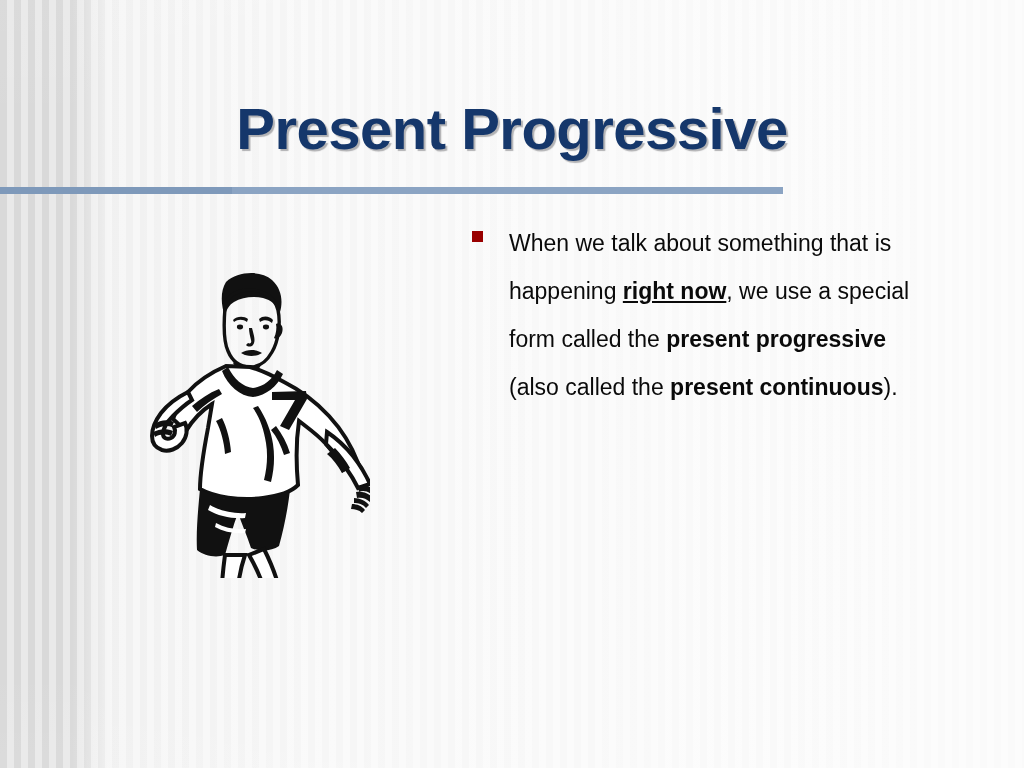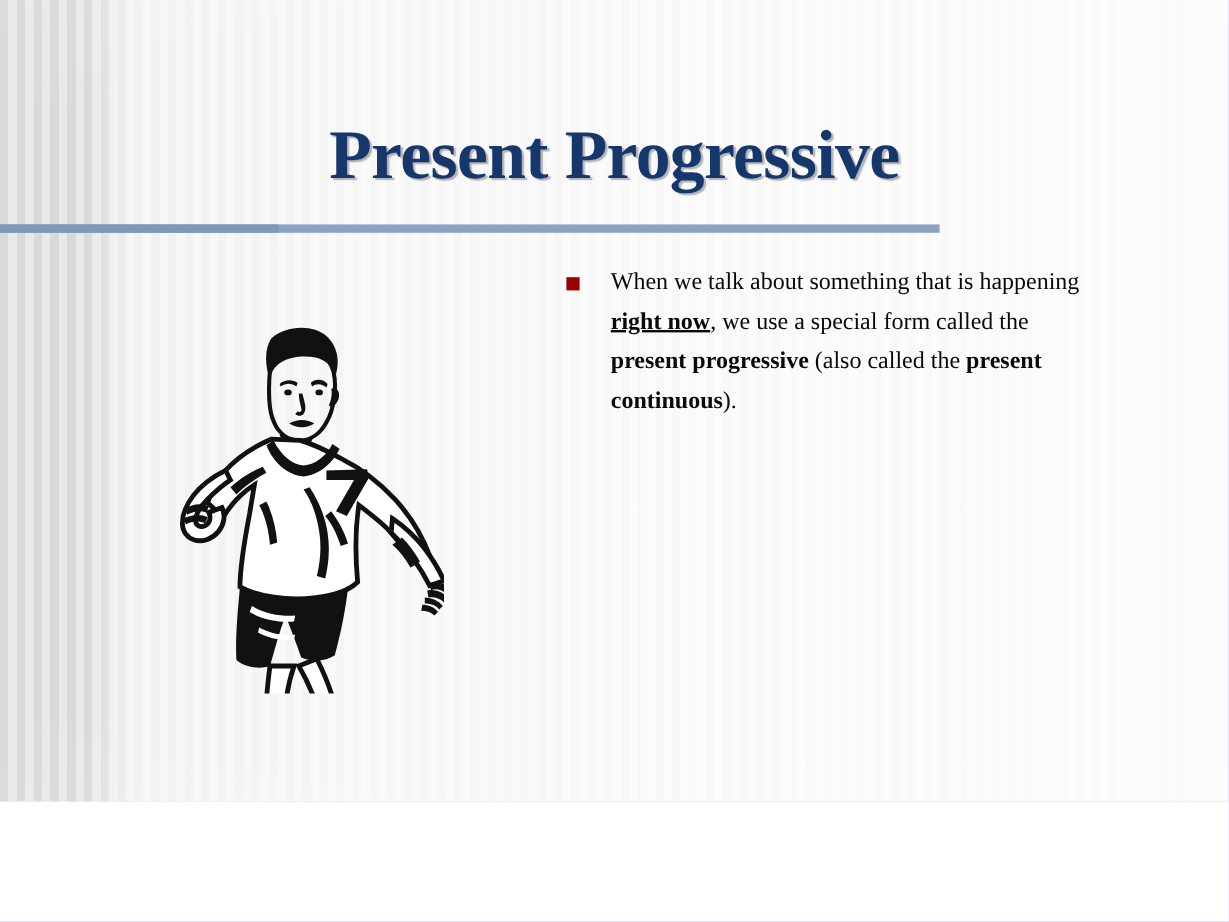--- a/index.html
+++ b/index.html
@@ -5,24 +5,24 @@
 <style>
   html, body {
     margin: 0;
     padding: 0;
     background: #ffffff;
   }
 
   #slide {
     position: relative;
     width: 1024px;
-    height: 668px;
+    height: 768px;
     overflow: hidden;
-    font-family: Liberation Serif, serif;
-    background-color: #c4b5fd;
+    font-family: Liberation Sans, sans-serif;
+    background-color: #fde047;
   }
 
   
   .bg-stripes {
     position: absolute;
     inset: 0;
     background-image: repeating-linear-gradient(
         to right,
         #d9d9d9 0px,
         #d9d9d9 7px,
@@ -91,22 +91,22 @@
     width: 232px;
     height: 7px;
     background: #7e99ba;
   }
 
   
   #body-text {
     left: 472px;
     top: 219px;
     width: 448px;
-    font-size: 20px;
-    line-height: 33px;
+    font-size: 23px;
+    line-height: 48px;
     color: #0a0a0a;
   }
   .bullet-row {
     display: flex;
     align-items: flex-start;
     margin-bottom: 12px;
   }
   .bullet-marker {
     flex: 0 0 auto;
     width: 11px;

